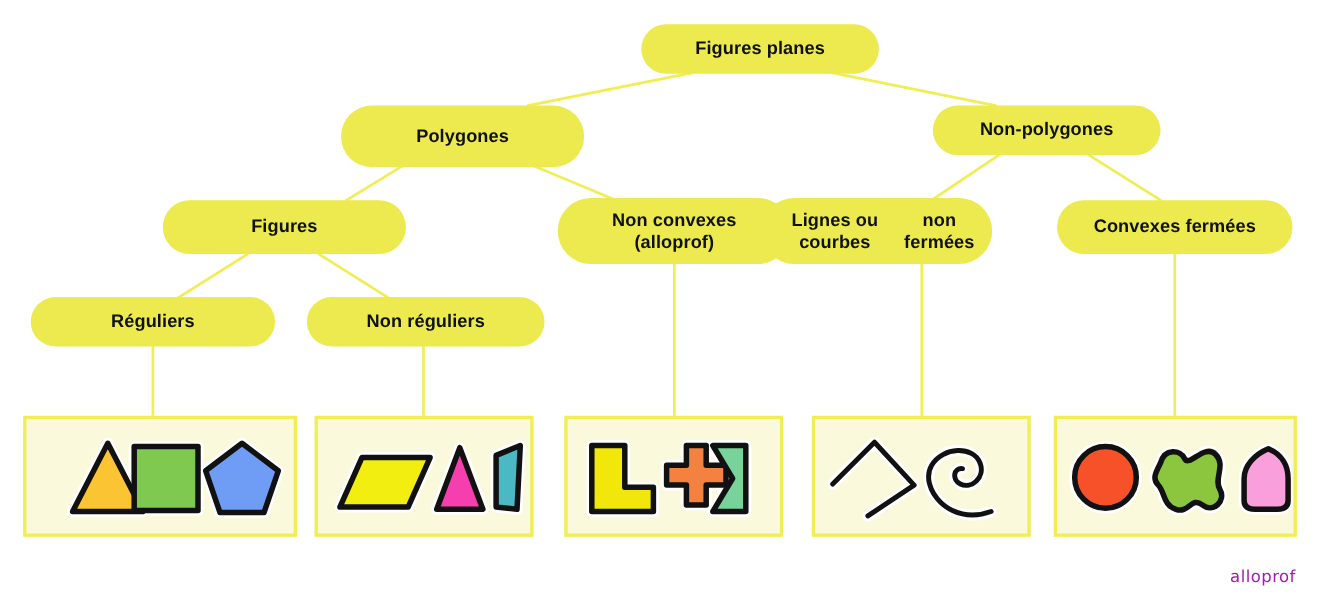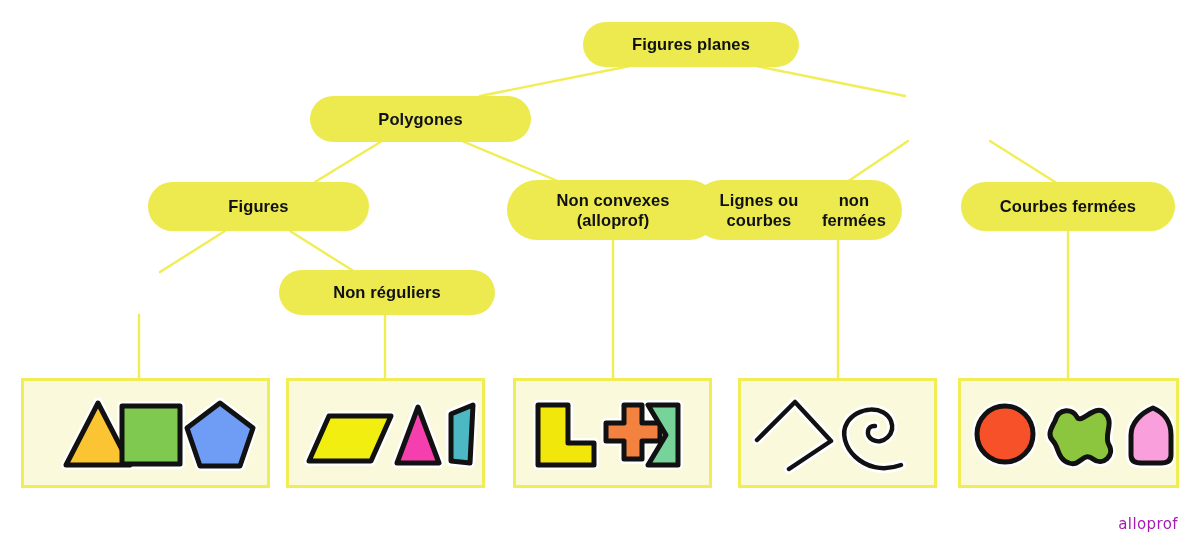--- a/index.html
+++ b/index.html
@@ -90,39 +90,45 @@
       <path d="M 613 240 L 613 378"></path>
       <path d="M 838 240 L 838 378"></path>
       <path d="M 1068 231 L 1068 378"></path>
     </g>
   </svg>
 
   <div class="node" style="left:583px; top:22px; width:216px; height:45px;">
     <span>Figures planes</span>
   </div>
 
-  <div class="node" style="left:310px; top:96px; width:221px; height:46px;">
+  <div class="node" style="left:310px; top:96px; width:221px; height:56px;">
     <span>Polygones</span>
+  </div>
+  <div class="node" style="left:848px; top:96px; width:207px; height:45px;">
+    <span>Non-polygones</span>
   </div>
 
   <div class="node" style="left:148px; top:182px; width:221px; height:49px;">
     <span>Figures</span>
   </div>
   <div class="node" style="left:507px; top:180px; width:212px; height:60px; flex-direction:column;text-align:center;">
     <span>Non convexes</span>
     <span>(alloprof)</span>
   </div>
   <div class="node" style="left:692px; top:180px; width:210px; height:60px; flex-direction:row;">
     <span>Lignes ou courbes</span>
     <span>non fermées</span>
   </div>
   <div class="node" style="left:961px; top:182px; width:214px; height:49px;">
-    <span>Courbes fermées</span>
+    <span>Convexes fermées</span>
   </div>
 
+  <div class="node" style="left:28px; top:270px; width:222px; height:45px;">
+    <span>Réguliers</span>
+  </div>
   <div class="node" style="left:279px; top:270px; width:216px; height:45px;">
     <span>Non réguliers</span>
   </div>
 
   <div class="shapebox" style="left:21px; top:378px; width:249px; height:110px;">
     <svg width="239" height="100" viewBox="0 0 239 100">
       <g stroke="#ffffff" stroke-width="10" stroke-linejoin="round" fill="none">
         <polygon points="40,82 72,20 104,82"></polygon>
         <rect x="96" y="23" width="58" height="58"></rect>
         <polygon points="194,20 227,45 214,83 174,83 161,45"></polygon>

